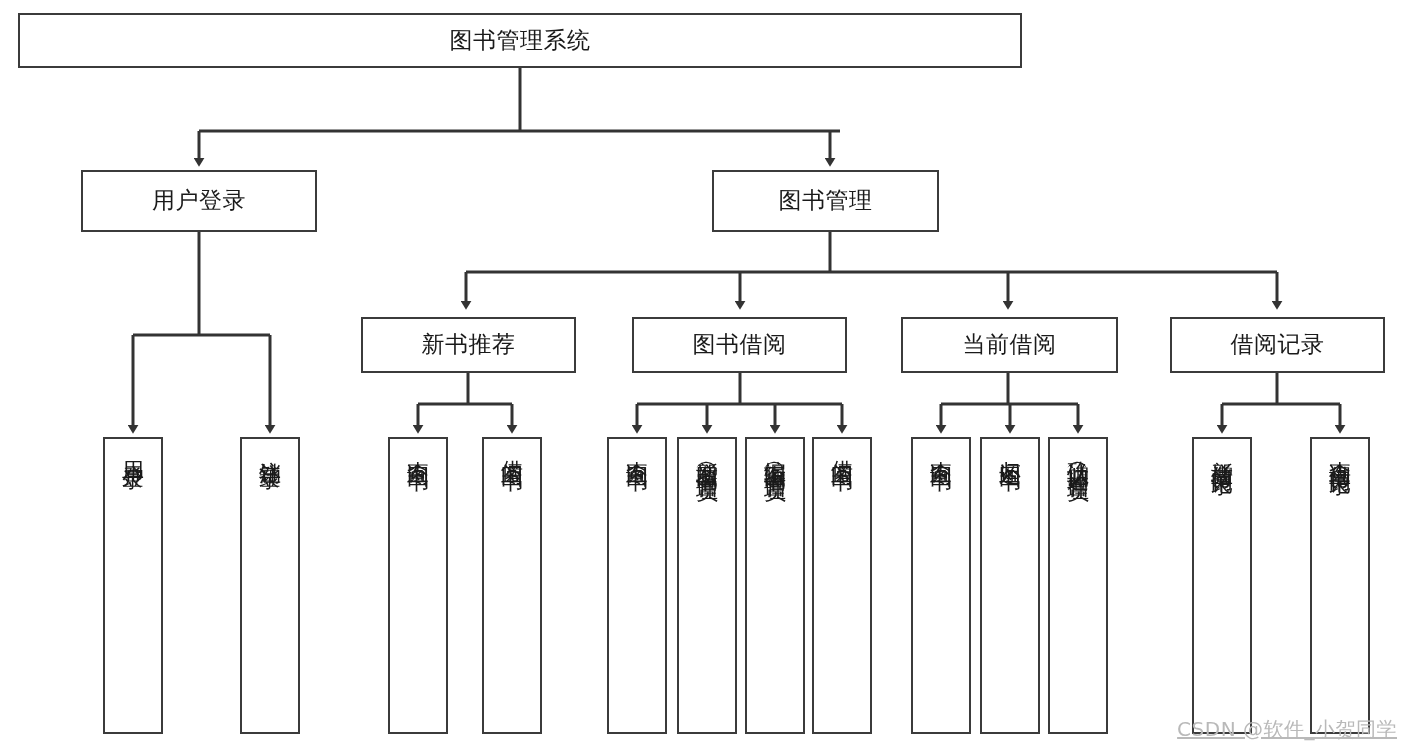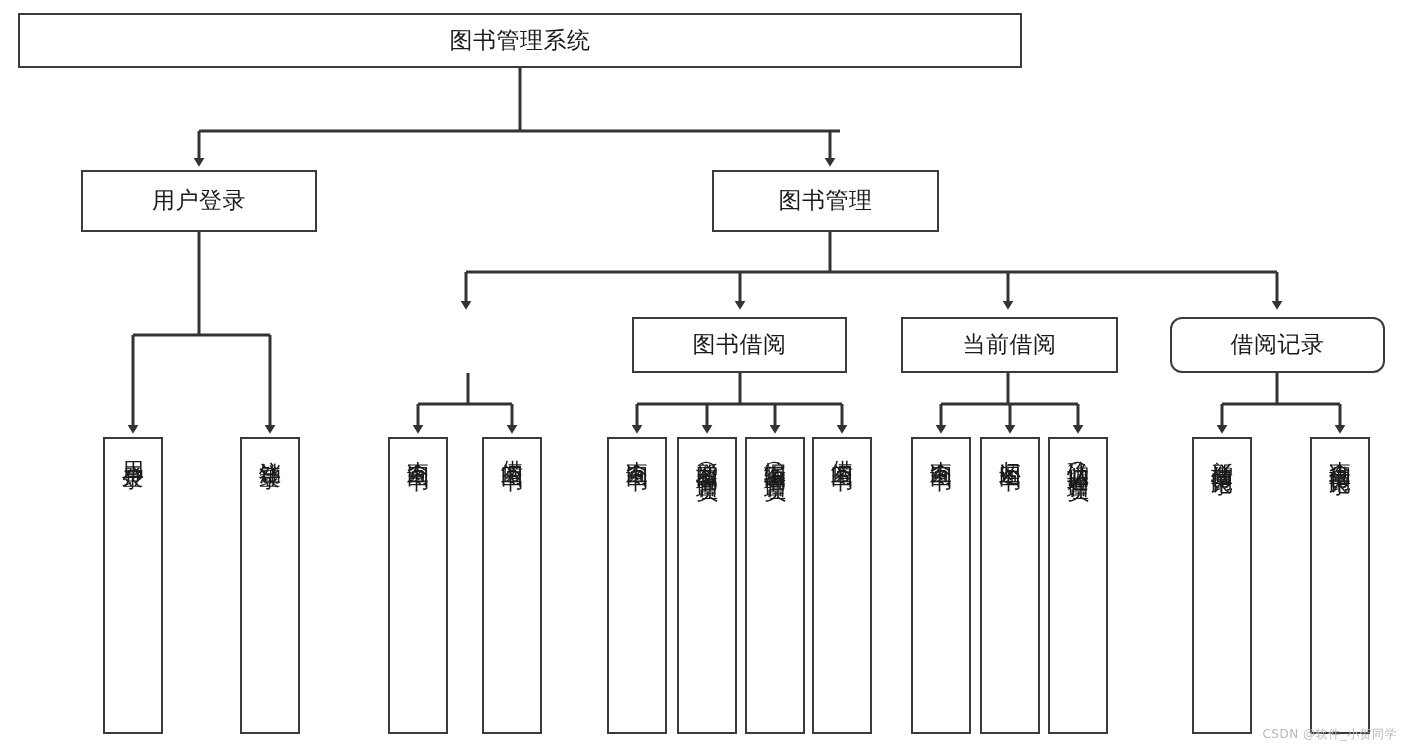--- a/index.html
+++ b/index.html
@@ -58,25 +58,26 @@
     text-orientation: upright;
     font-size: 22px;
     letter-spacing: 3px;
     line-height: 1;
     height: auto;
   }
   .watermark {
     position: absolute;
     right: 8px;
     bottom: 4px;
-    font-size: 12px;
+    font-size: 20px;
     color: #b9b9b9;
     z-index: 5;
     white-space: nowrap;
     letter-spacing: 0.5px;
+    text-decoration: underline;
   }
 </style>
 </head>
 <body>
 
 <div id="canvas">
 
   <svg id="wires" viewBox="0 0 1405 747">
     <defs>
       <marker id="arrowhead" markerWidth="11" markerHeight="11" refX="4.2" refY="5.5" orient="auto" markerUnits="userSpaceOnUse">
@@ -133,27 +134,30 @@
     <span class="node-label">图书管理系统</span>
   </div>
 
   <div class="node horizontal" style="left:81px; top:170px; width:236px; height:62px;">
     <span class="node-label">用户登录</span>
   </div>
   <div class="node horizontal" style="left:712px; top:170px; width:227px; height:62px;">
     <span class="node-label">图书管理</span>
   </div>
 
+  <div class="node horizontal" style="left:361px; top:317px; width:215px; height:56px;">
+    <span class="node-label">新书推荐</span>
+  </div>
   <div class="node horizontal" style="left:632px; top:317px; width:215px; height:56px;">
     <span class="node-label">图书借阅</span>
   </div>
   <div class="node horizontal" style="left:901px; top:317px; width:217px; height:56px;">
     <span class="node-label">当前借阅</span>
   </div>
-  <div class="node horizontal" style="left:1170px; top:317px; width:215px; height:56px;border-radius:12px;">
+  <div class="node horizontal" style="left:1170px; top:317px; width:215px; height:56px;">
     <span class="node-label">借阅记录</span>
   </div>
 
   <div class="node vertical" style="left:103px; top:437px; width:60px; height:297px;">
     <span class="node-label">用户登录</span>
   </div>
   <div class="node vertical" style="left:240px; top:437px; width:60px; height:297px;">
     <span class="node-label">注销登录</span>
   </div>
 

